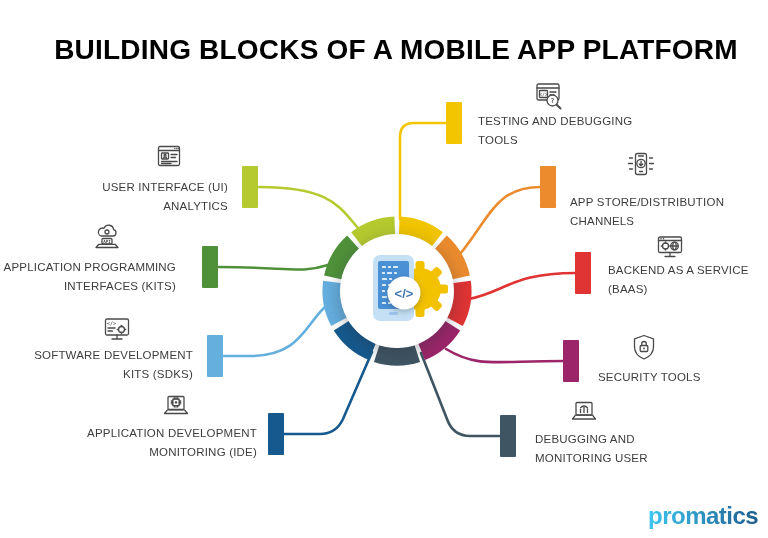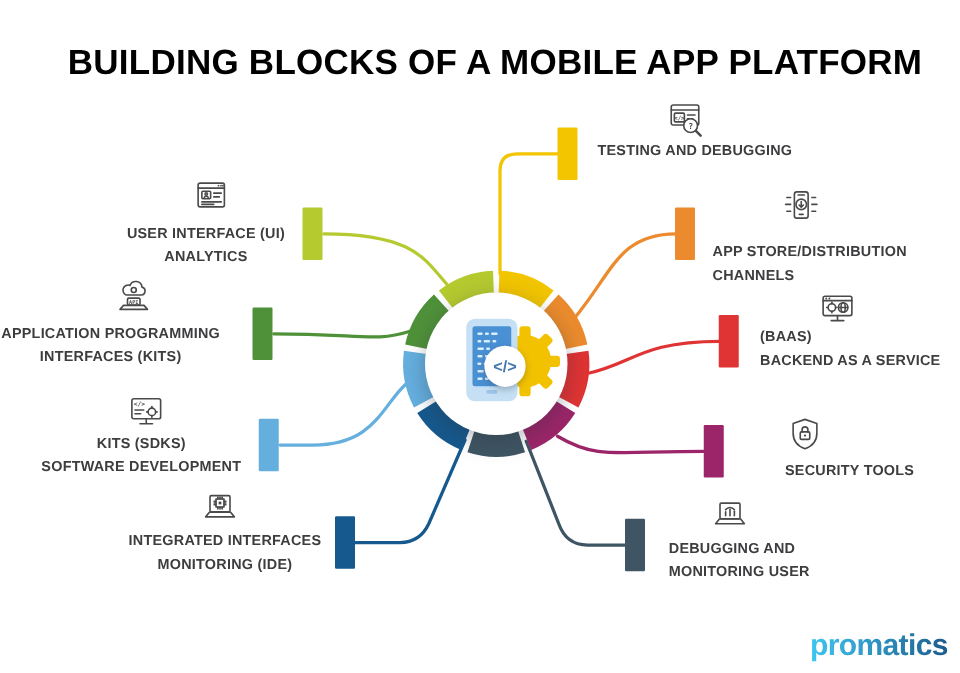--- a/index.html
+++ b/index.html
@@ -5,24 +5,24 @@
   html,body{margin:0;padding:0;background:#fff;}
   .canvas{position:relative;width:768px;height:538px;background:#ffffff;overflow:hidden;
           font-family:"Liberation Sans",sans-serif;}
   .title{position:absolute;top:22px;left:0;width:768px;margin:12px;text-align:center;
          font-size:28px;font-weight:bold;letter-spacing:.2px;color:#000;}
   .diagram{position:absolute;left:0;top:0;}
   .spoke{fill:none;stroke-width:2.6;stroke-linecap:round;}
   .ring{fill:none;stroke-width:21;}
   .hubcircle{filter:drop-shadow(0 5px 9px rgba(40,45,60,.35));}
   .codecircle{filter:drop-shadow(0 2px 3px rgba(40,45,60,.3));}
-  .label{position:absolute;font-size:11.5px;font-weight:bold;line-height:19px;
+  .label{position:absolute;font-size:11.5px;font-weight:normal;line-height:19px;
          letter-spacing:.2px;color:#3d3d3f;white-space:nowrap;}
   .label span{display:block;}
-  .lab-r{text-align:center;}
+  .lab-r{text-align:right;}
   .icw{position:absolute;width:34px;height:34px;}
   .ic{width:34px;height:34px;display:block;}
   .ic .st{stroke:#4a4a4a;stroke-width:1.3;fill:none;stroke-linecap:round;stroke-linejoin:round;}
   .ic .fl{fill:#4a4a4a;stroke:none;}
   .ic text{fill:#4a4a4a;stroke:none;font-family:"DejaVu Sans Mono",monospace;font-weight:bold;}
   .logo{position:absolute;left:636px;top:497px;}
   .hubcode{font-family:"Liberation Sans",sans-serif;font-weight:bold;}
 </style>
 </head>
 <body>
@@ -246,44 +246,45 @@
           <line x1="9.5" y1="22.5" x2="19" y2="22.5"></line>
       </g>
       <circle class="fl" cx="22.8" cy="7.5" r=".7"></circle>
         <circle class="fl" cx="24.8" cy="7.5" r=".7"></circle>
         <circle class="fl" cx="26.3" cy="7.5" r=".7"></circle>
     </svg>
   </div>
 
   <div class="label" style="left:478px;top:112px">
     <span>TESTING AND DEBUGGING</span>
+    <span>TOOLS</span>
   </div>
   <div class="label" style="left:570px;top:193px">
     <span>APP STORE/DISTRIBUTION</span>
     <span>CHANNELS</span>
   </div>
   <div class="label" style="left:608px;top:261px">
+    <span>BACKEND AS A SERVICE</span>
     <span>(BAAS)</span>
-    <span>BACKEND AS A SERVICE</span>
-  </div>
-  <div class="label" style="left:628px;top:368px">
+  </div>
+  <div class="label" style="left:598px;top:368px">
     <span>SECURITY TOOLS</span>
     <span></span>
   </div>
   <div class="label" style="left:535px;top:430px">
     <span>DEBUGGING AND</span>
     <span>MONITORING USER</span>
   </div>
   <div class="label lab-r" style="right:511px;top:424px">
-    <span>INTEGRATED INTERFACES</span>
+    <span>APPLICATION DEVELOPMENT</span>
     <span>MONITORING (IDE)</span>
   </div>
   <div class="label lab-r" style="right:575px;top:346px">
+    <span>SOFTWARE DEVELOPMENT</span>
     <span>KITS (SDKS)</span>
-    <span>SOFTWARE DEVELOPMENT</span>
   </div>
   <div class="label lab-r" style="right:592px;top:258px">
     <span>APPLICATION PROGRAMMING</span>
     <span>INTERFACES (KITS)</span>
   </div>
   <div class="label lab-r" style="right:540px;top:178px">
     <span>USER INTERFACE (UI)</span>
     <span>ANALYTICS</span>
   </div>
 

